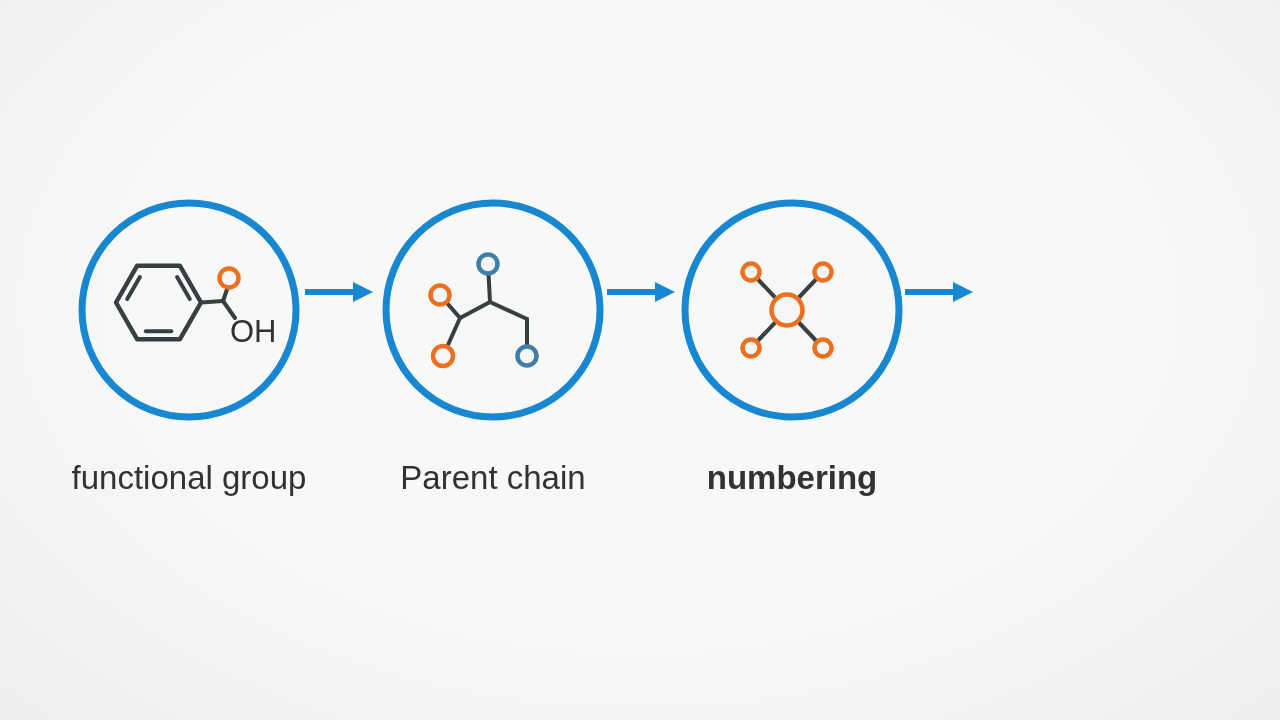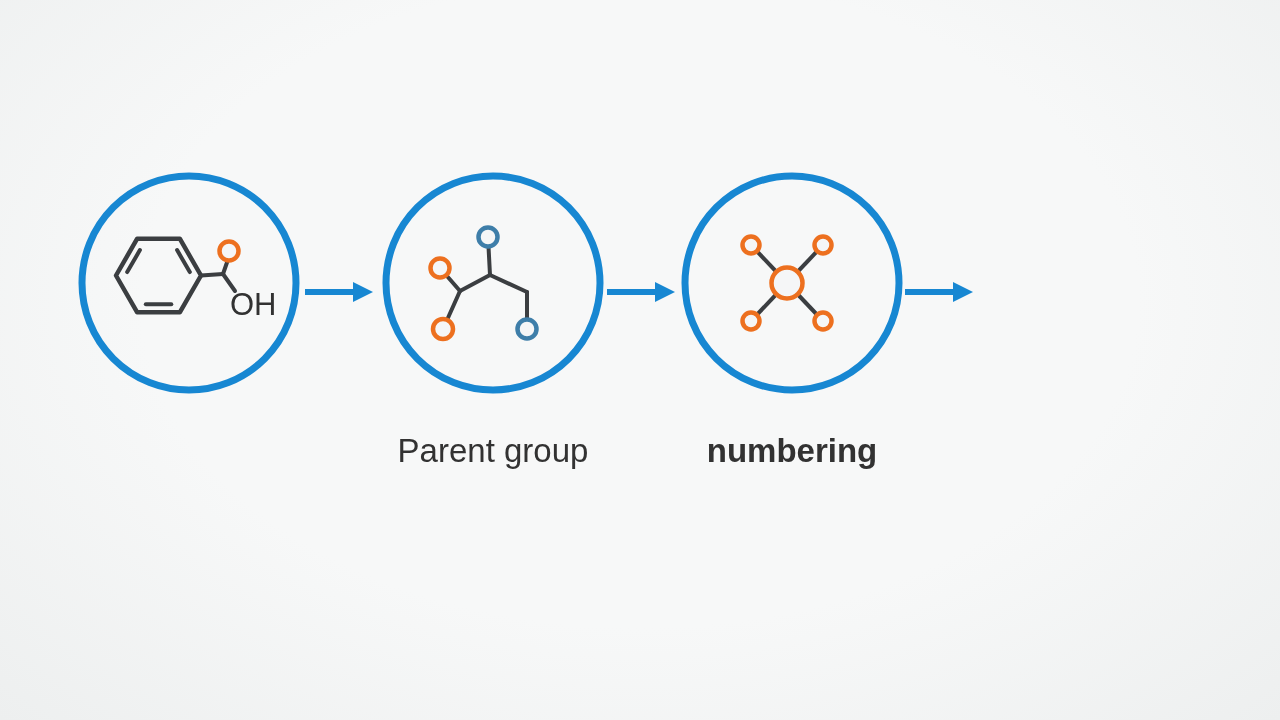--- a/index.html
+++ b/index.html
@@ -13,21 +13,21 @@
   }
   html,body{margin:0;padding:0;}
   body{
     width:1280px;height:720px;overflow:hidden;
     font-family:"Liberation Sans", sans-serif;
   }
   .stage{
     position:relative;width:1280px;height:720px;
     background:radial-gradient(ellipse at 50% 42%, #f7f8f8 55%, #edefef 100%);
   }
-  .step{position:absolute;top:172px;width:240px;}
+  .step{position:absolute;top:199px;width:240px;}
   .step .icon-wrap{width:224px;height:224px;margin:0 auto;display:block;}
   .step .step-label{
     position:absolute;top:261px;left:0;width:240px;
     text-align:center;font-size:33px;line-height:36px;
     color:var(--c-text);letter-spacing:0px;white-space:nowrap;
   }
   .step1{left:69px;}
   .step2{left:373px;}
   .step3{left:672px;font-weight:bold;}
   .step4{left:976px;}
@@ -62,20 +62,21 @@
         <line class="bond" x1="68.8" y1="132.3" x2="94.3" y2="132.3"></line>
       </g>
       <g>
         <line class="bond" x1="124" y1="103.5" x2="146" y2="102"></line>
         <line class="bond" x1="146" y1="102" x2="150.5" y2="89"></line>
         <line class="bond" x1="146" y1="102" x2="158" y2="119"></line>
         <circle class="node-orange" cx="152" cy="79" r="9.5"></circle>
         <text class="atom-text" x="153" y="143">OH</text>
       </g>
     </svg>
+    <div class="step-label">functional group</div>
   </div>
 
   <svg class="arrow arrow1" viewBox="0 0 72 24">
     <line class="arrow-line" x1="2" y1="12" x2="52" y2="12"></line>
     <polygon class="arrow-head" points="50,2 70,12 50,22"></polygon>
   </svg>
 
   <div class="step step2">
     <svg class="icon-wrap" viewBox="0 0 224 224">
       <circle class="ring-blue" cx="112" cy="111" r="107"></circle>
@@ -85,21 +86,21 @@
         <line class="bond" x1="79" y1="119" x2="59" y2="96"></line>
         <line class="bond" x1="79" y1="119" x2="62" y2="157"></line>
         <line class="bond" x1="109" y1="103" x2="146" y2="120"></line>
         <line class="bond" x1="146" y1="120" x2="146" y2="157"></line>
       </g>
       <circle class="node-steel" cx="107" cy="65" r="9.5"></circle>
       <circle class="node-orange" cx="59" cy="96" r="9.5"></circle>
       <circle class="node-orange" cx="62" cy="157" r="10"></circle>
       <circle class="node-steel" cx="146" cy="157" r="9.5"></circle>
     </svg>
-    <div class="step-label">Parent group</div>
+    <div class="step-label">Parent chain</div>
   </div>
 
   <svg class="arrow arrow2" viewBox="0 0 72 24">
     <line class="arrow-line" x1="2" y1="12" x2="52" y2="12"></line>
     <polygon class="arrow-head" points="50,2 70,12 50,22"></polygon>
   </svg>
 
   <div class="step step3">
     <svg class="icon-wrap" viewBox="0 0 224 224">
       <circle class="ring-blue" cx="112" cy="111" r="107"></circle>

